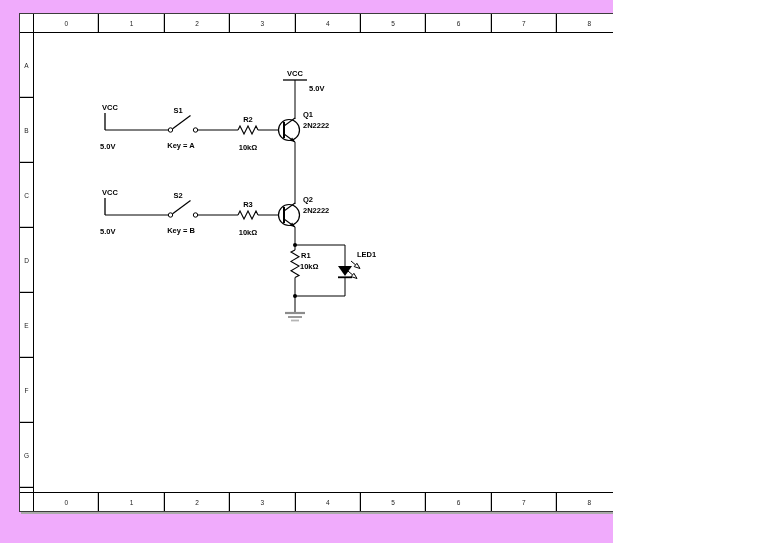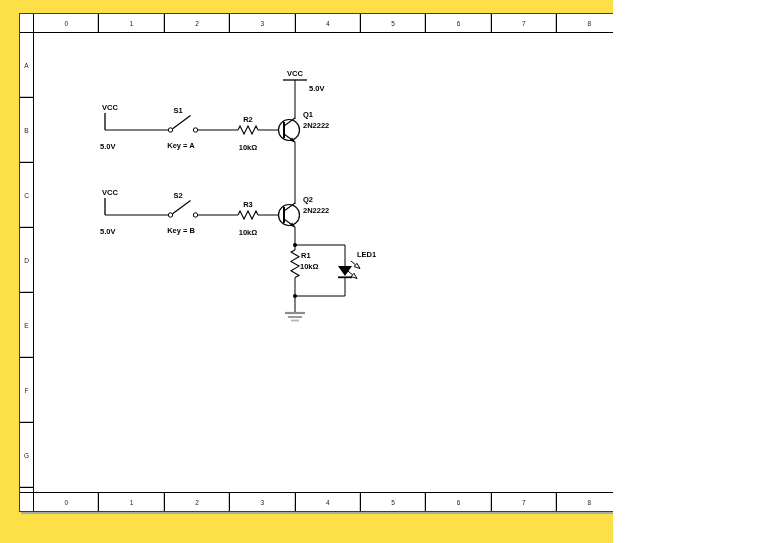--- a/index.html
+++ b/index.html
@@ -1,16 +1,16 @@
 <!DOCTYPE html>
 <html><head>
 <meta charset="utf-8">
 <style>
   html,body{margin:0;padding:0;background:#fff;}
-  #stage{position:relative;width:613px;height:543px;background:#fde047;overflow:hidden;
+  #stage{position:relative;width:613px;height:543px;background:#f0abfc;overflow:hidden;
          font-family:"Liberation Sans",sans-serif;}
   
   .frame{position:absolute;left:19px;top:13px;width:658px;height:499px;
          border:1px solid #3c3c3c;box-sizing:border-box;background:#fff;
          box-shadow:2px 2px 0 #aaa;}
   .ruler{position:absolute;left:0;right:0;height:19px;display:flex;box-sizing:border-box;}
   .ruler.top{top:0;border-bottom:1px solid #000;}
   .ruler.bottom{bottom:0;border-top:1px solid #000;}
   .rcorner{width:14px;border-right:1px solid #000;box-sizing:border-box;flex:none;}
   .rcorner.end{border-right:none;border-left:1px solid #000;}

